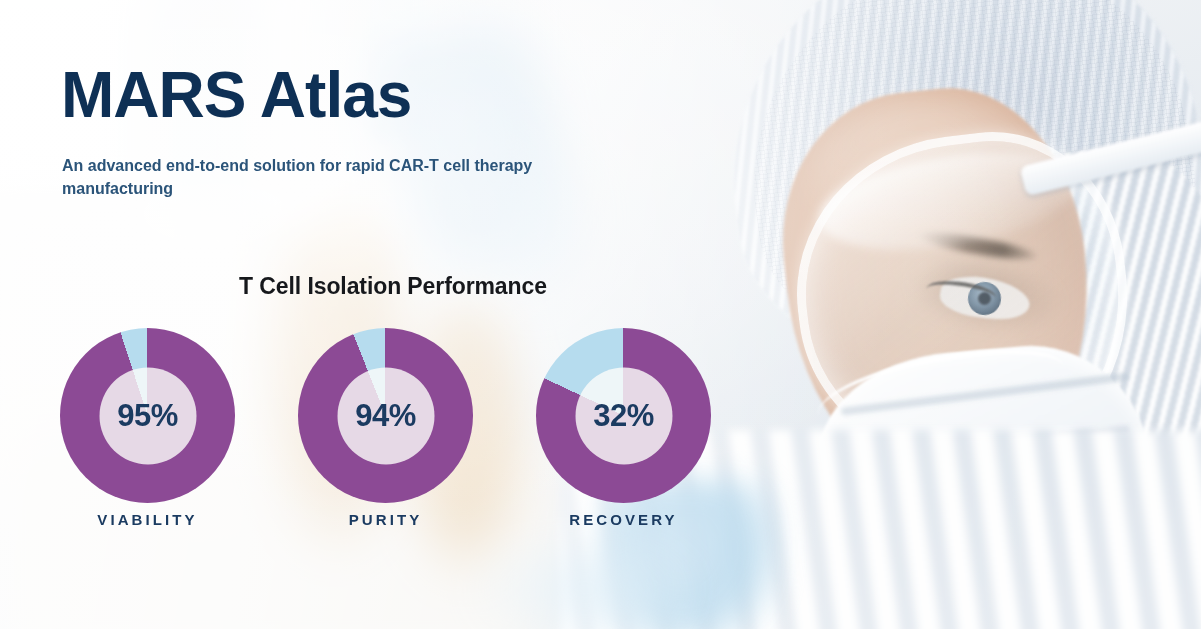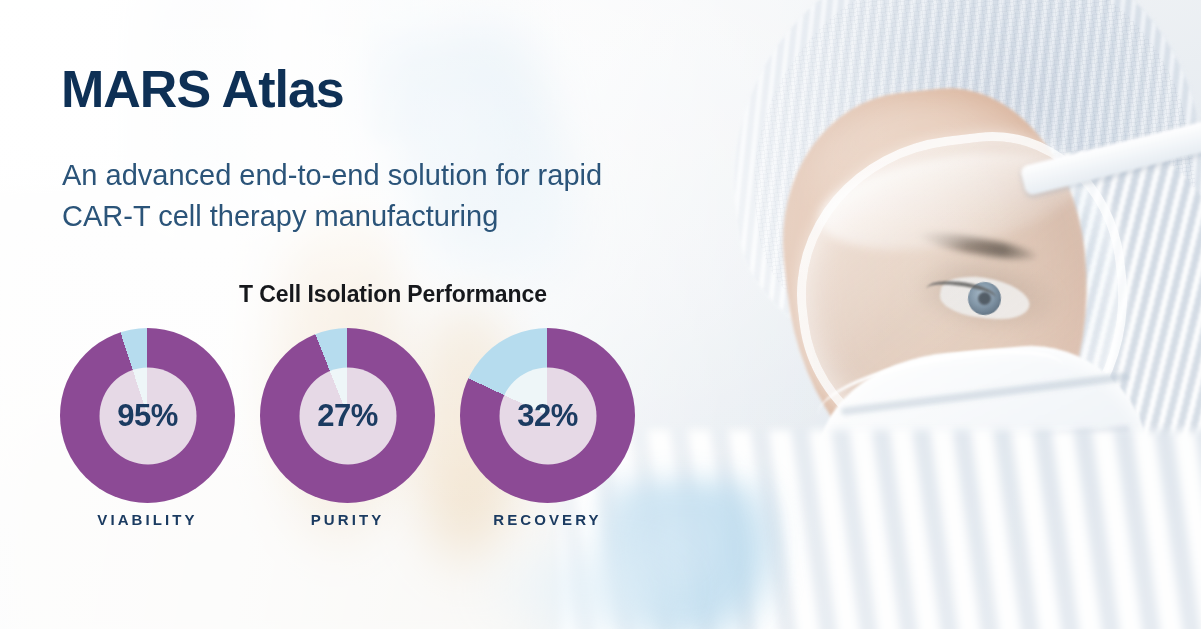--- a/index.html
+++ b/index.html
@@ -242,39 +242,39 @@
   .veil2 {
     position:absolute; inset:0;
     background:radial-gradient(ellipse at 18% 34%, rgba(255,255,255,.55) 0%, rgba(255,255,255,0) 58%);
   }
 
   
   .content { position:absolute; inset:0; }
 
   .title {
     position:absolute; left:61px; top:62px;
-    font-size:52px; font-weight:bold; letter-spacing:-1px;
+    font-size:64px; font-weight:bold; letter-spacing:-1px;
     color:#0e3055; line-height:1.05; white-space:nowrap;text-align:center;
   }
   .subtitle {
     position:absolute; left:62px; top:155px;
-    font-size:29px; font-weight:400; line-height:1.42;
+    font-size:16px; font-weight:700; line-height:1.42;
     color:#2b5479; max-width:560px;
   }
 
   .chart-title {
-    position:absolute; left:0; top:281px; width:786px;
+    position:absolute; left:0; top:273px; width:786px;
     text-align:center;
     font-size:23px; font-weight:bold; color:#16181c;
     letter-spacing:-.1px;
   }
 
   .donut-row {
     position:absolute; left:60px; top:328px;
-    display:flex; gap:25px;
+    display:flex; gap:63px;
   }
   .donut-cell { width:175px; display:flex; flex-direction:column; align-items:center; }
 
   .donut {
     position:relative; width:175px; height:175px; border-radius:50%;
   }
   .donut-hole {
     position:absolute; left:50%; top:50%; transform:translate(-50%,-50%);
     width:97px; height:97px; border-radius:50%;
     background:rgba(253,252,250,.80);
@@ -361,21 +361,21 @@
           <div class="donut-hole">
             <span class="donut-value">95%</span>
           </div>
         </div>
         <div class="donut-label">VIABILITY</div>
       </div>
 
       <div class="donut-cell">
         <div class="donut" style="background: conic-gradient(rgb(140, 74, 149) 0%, rgb(140, 74, 149) 94%, rgb(182, 220, 238) 94%, rgb(182, 220, 238) 100%);">
           <div class="donut-hole">
-            <span class="donut-value">27%</span>
+            <span class="donut-value">94%</span>
           </div>
         </div>
         <div class="donut-label">PURITY</div>
       </div>
 
       <div class="donut-cell">
         <div class="donut" style="background: conic-gradient(rgb(140, 74, 149) 0%, rgb(140, 74, 149) 82%, rgb(182, 220, 238) 82%, rgb(182, 220, 238) 100%);">
           <div class="donut-hole">
             <span class="donut-value">32%</span>
           </div>

